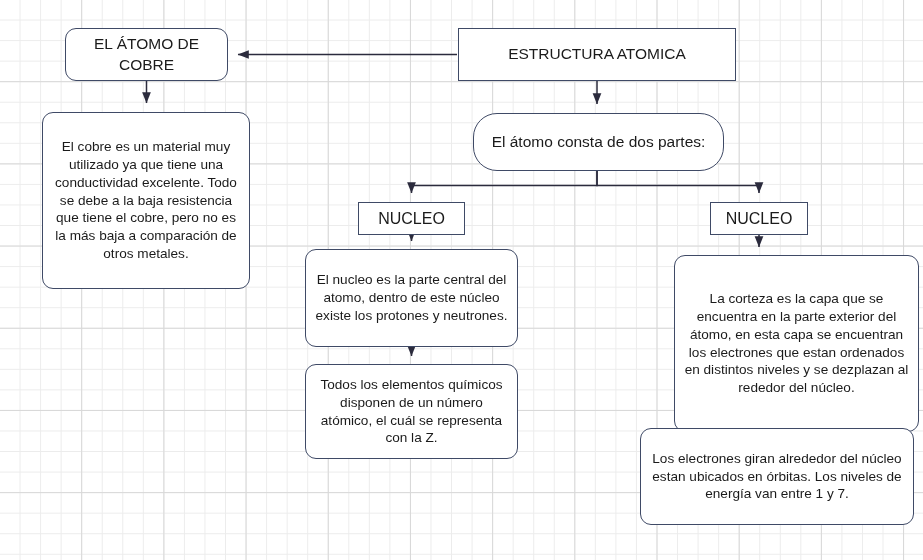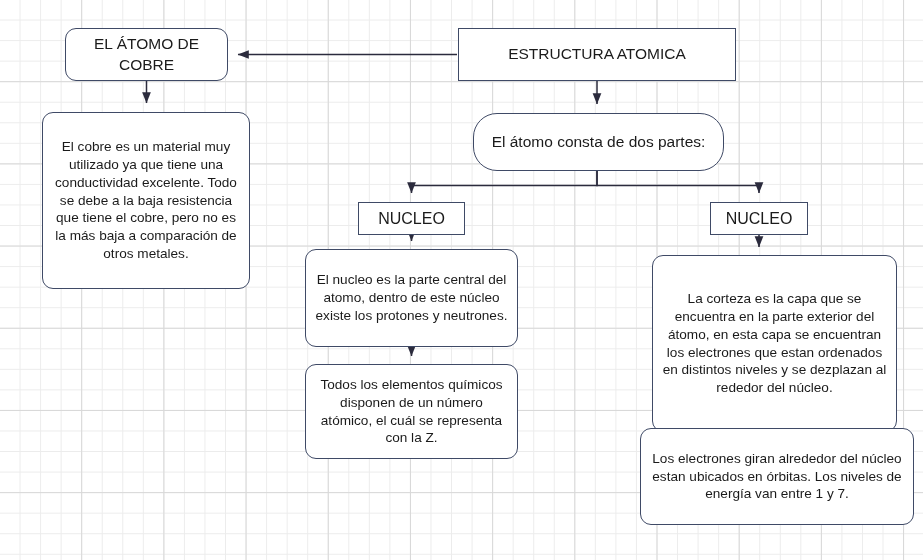--- a/index.html
+++ b/index.html
@@ -57,21 +57,21 @@
 
   
   #n-atomo-cobre      { left: 65px;  top: 28px;  width: 163px; height: 53px; }
   #n-estructura       { left: 458px; top: 28px;  width: 278px; height: 53px; }
   #n-cobre-desc       { left: 42px;  top: 112px; width: 208px; height: 177px; }
   #n-dos-partes       { left: 473px; top: 113px; width: 251px; height: 58px; border-radius: 24px; }
   #n-nucleo           { left: 358px; top: 202px; width: 107px; height: 33px; }
   #n-corteza          { left: 710px; top: 202px; width: 98px;  height: 33px; }
   #n-nucleo-desc      { left: 305px; top: 249px; width: 213px; height: 98px; }
   #n-elementos-desc   { left: 305px; top: 364px; width: 213px; height: 95px; }
-  #n-corteza-desc     { left: 652px; top: 255px; width: 245px; height: 177px; }
+  #n-corteza-desc     { left: 674px; top: 255px; width: 245px; height: 177px; }
   #n-electrones-desc  { left: 640px; top: 428px; width: 274px; height: 97px; }
 </style>
 </head>
 <body>
 
 <div id="canvas">
 
   <svg id="links" width="923" height="560" viewBox="0 0 923 560">
     <defs>
       <marker id="arrow" markerWidth="9" markerHeight="9" refX="7.2" refY="3.1" orient="auto" markerUnits="strokeWidth">

